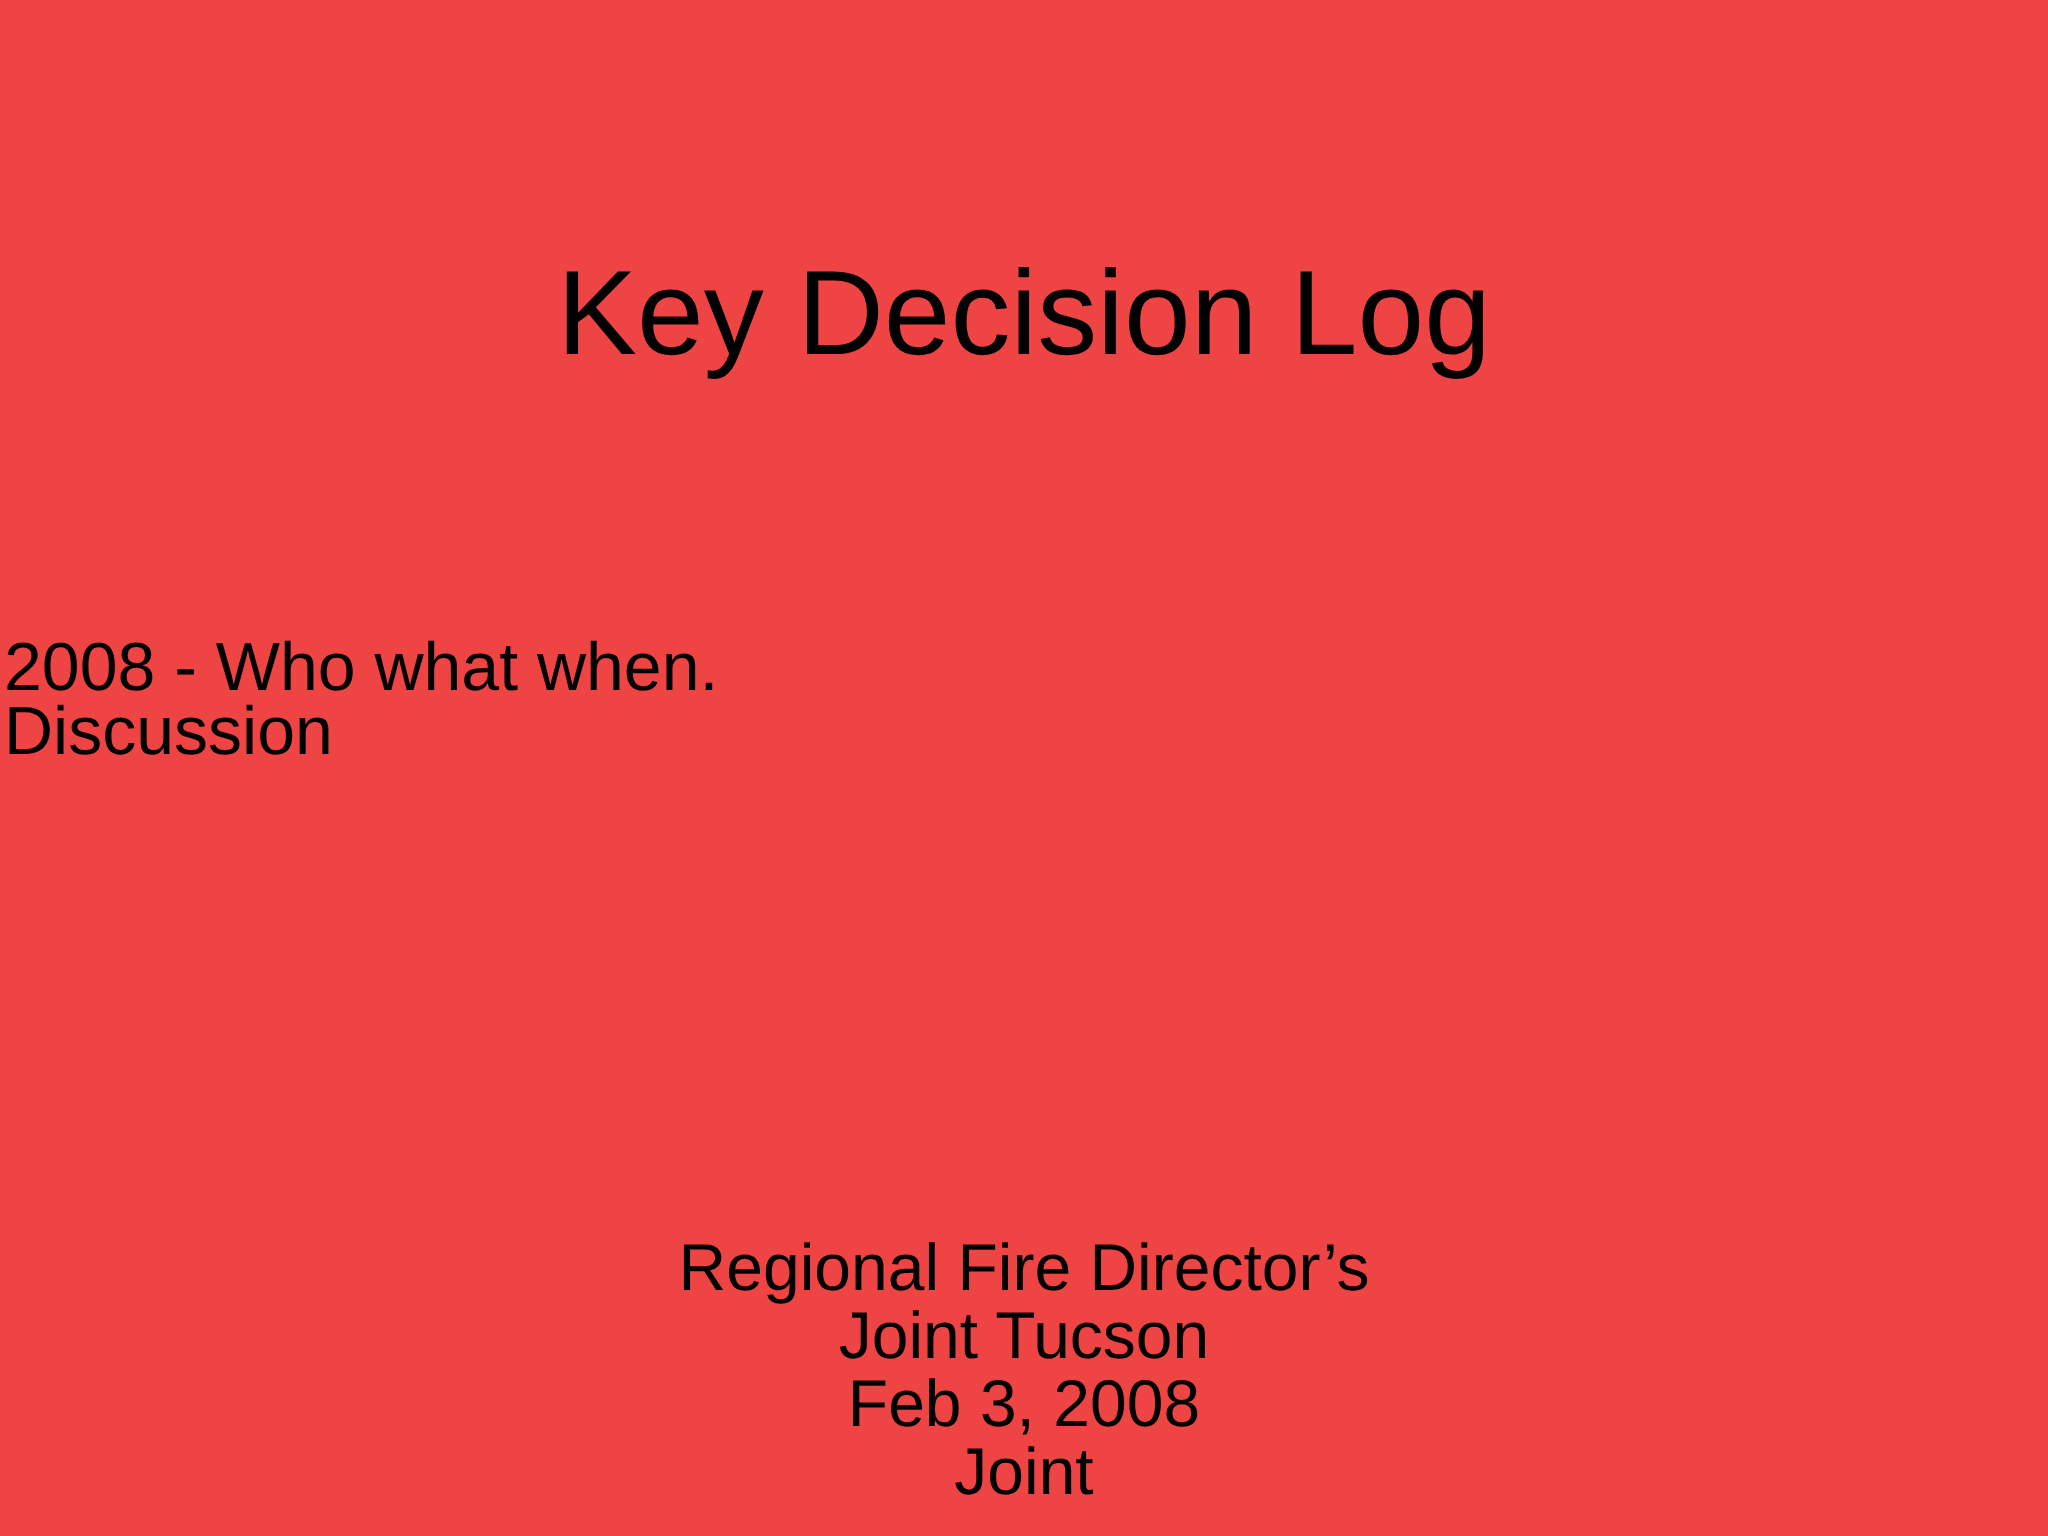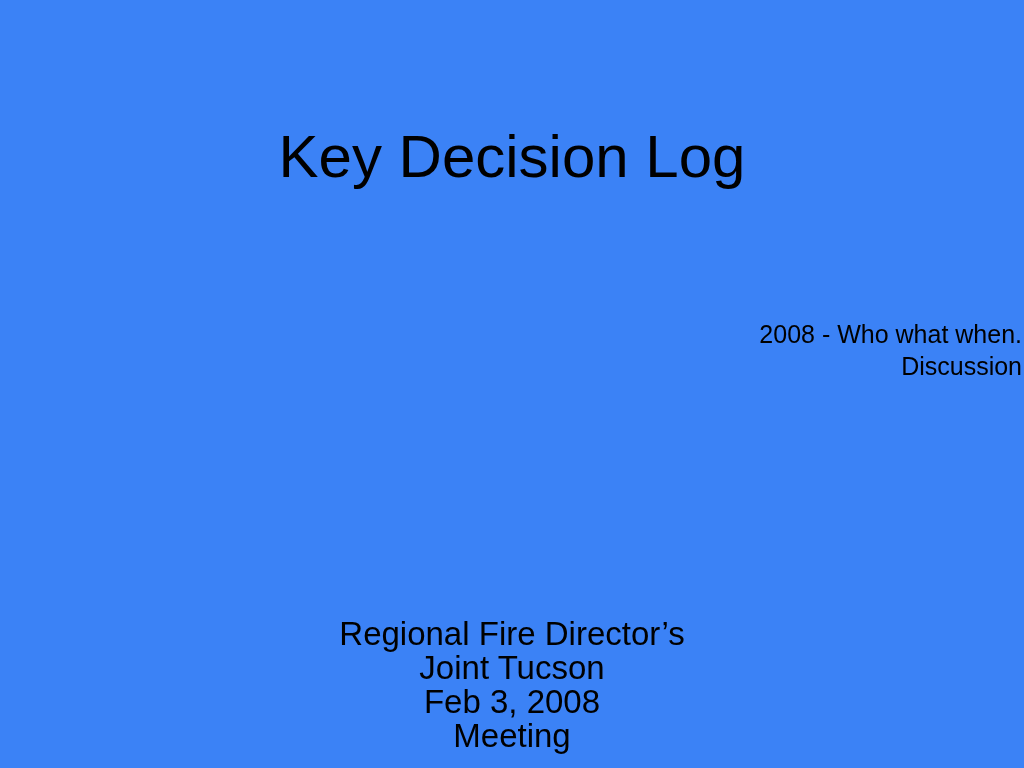--- a/index.html
+++ b/index.html
@@ -8,21 +8,21 @@
   }
   body {
     width: 1024px;
     height: 768px;
     overflow: hidden;
   }
   .slide {
     position: relative;
     width: 1024px;
     height: 768px;
-    background: #3b82f6;
+    background: #ef4444;
     color: #000000;
     font-family: "Liberation Sans", sans-serif;
   }
   .title-block {
     position: absolute;
     top: 121px;
     left: 2px;
     width: 1020px;
     text-align: center;
   }
@@ -31,22 +31,22 @@
     font-size: 60px;
     line-height: 72px;
     font-weight: 400;
     letter-spacing: 0px;
   }
   .subtitle-block {
     position: absolute;
     top: 318px;
     left: 2px;
     width: 1020px;
-    text-align: right;
-    font-size: 25px;
+    text-align: left;
+    font-size: 34px;
     line-height: 32px;
     font-weight: 400;
   }
   .footer-block {
     position: absolute;
     top: 585px;
     left: 2px;
     width: 1020px;
     text-align: center;
     font-size: 33px;
@@ -66,16 +66,16 @@
 
   <div class="subtitle-block">
     <div>2008 - Who what when.</div>
     <div>Discussion</div>
   </div>
 
   <div class="footer-block">
     <div>Regional Fire Director’s</div>
     <div>Joint Tucson</div>
     <div>Feb 3, 2008</div>
-    <div>Meeting</div>
+    <div>Joint</div>
   </div>
 
 </div>
 
 </body></html>

